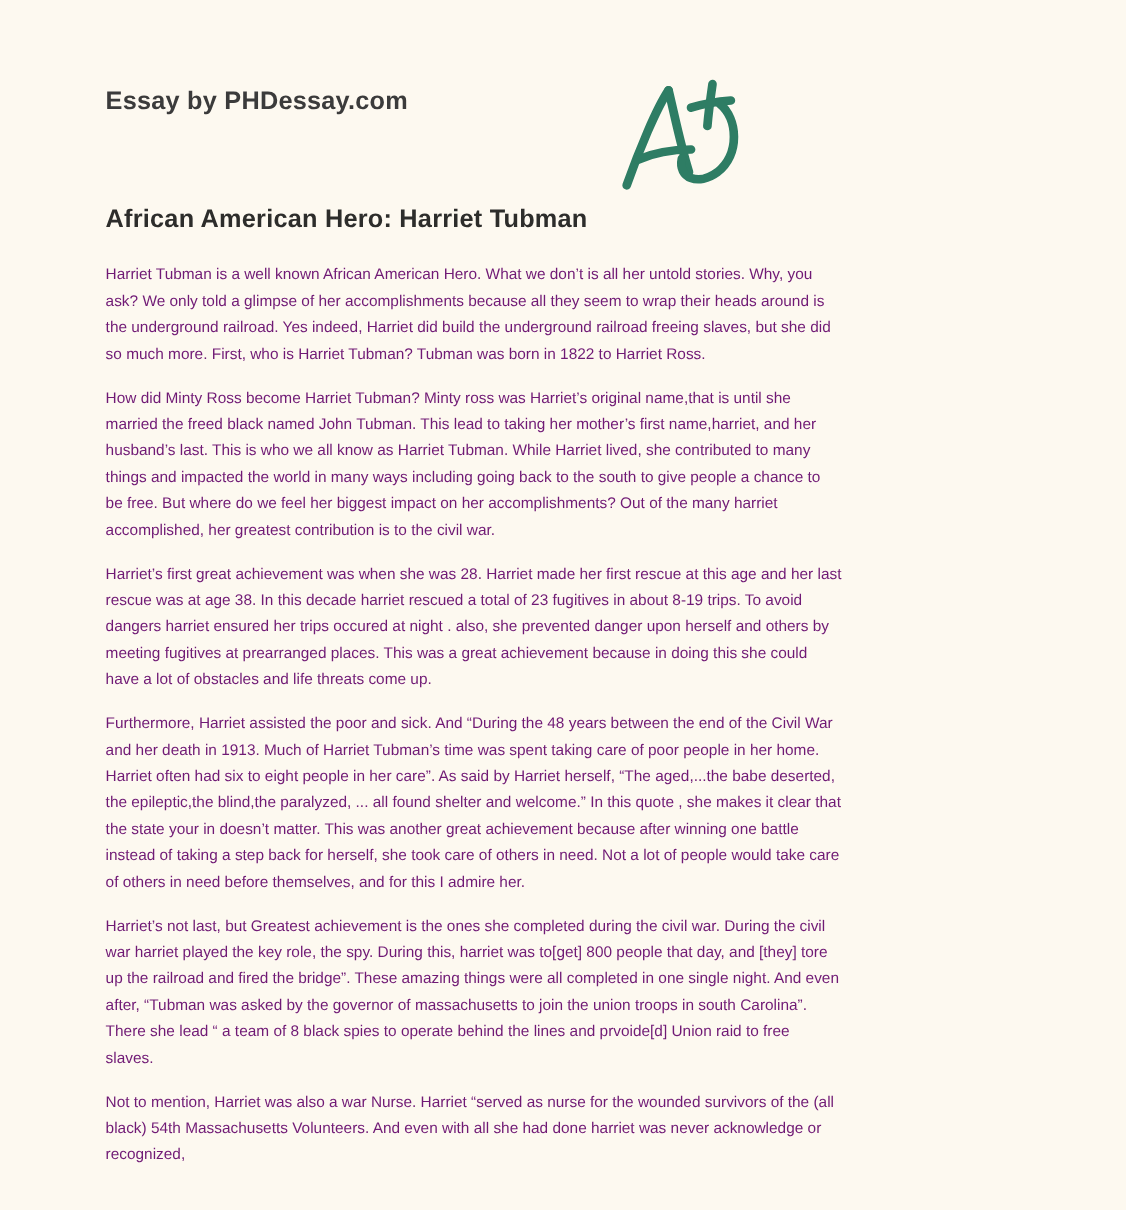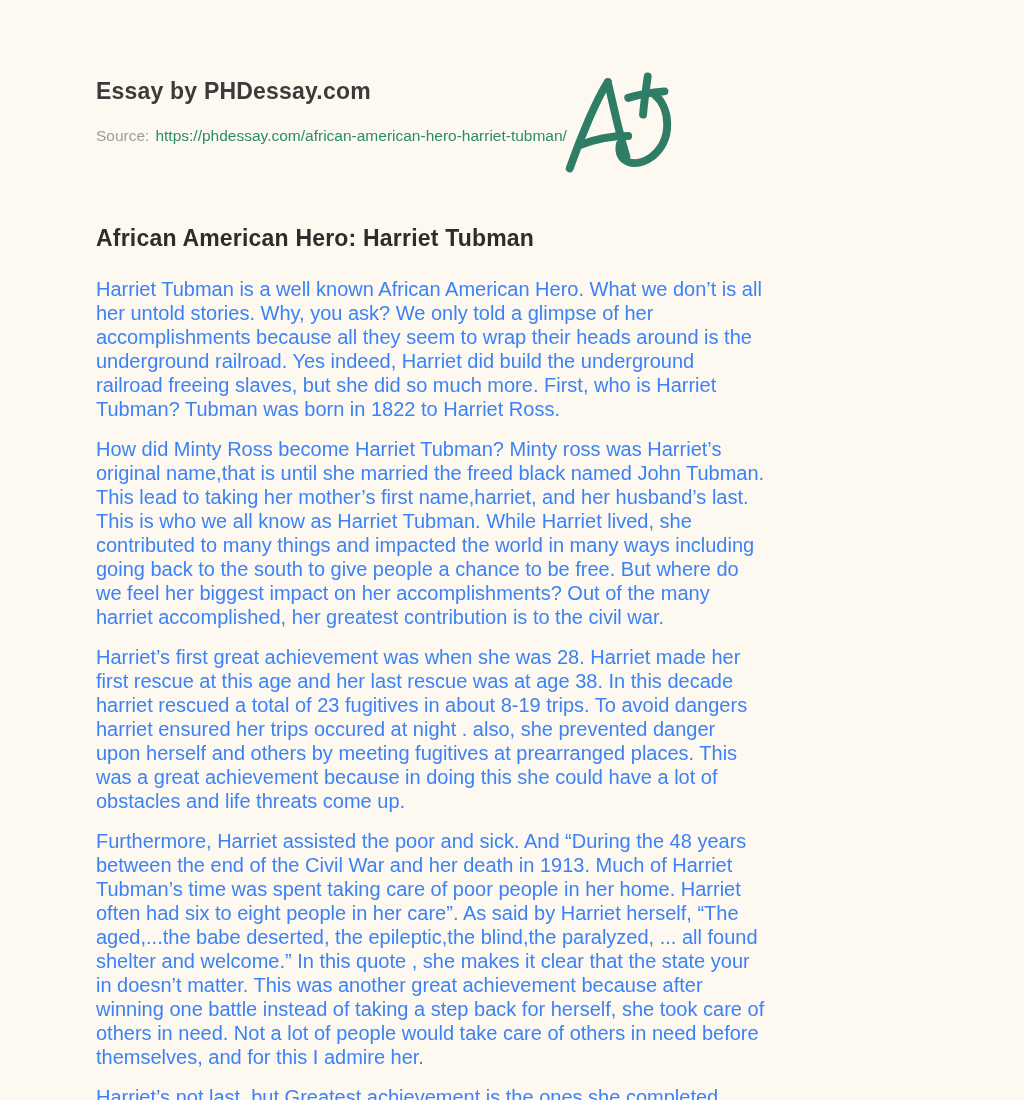--- a/index.html
+++ b/index.html
@@ -50,38 +50,35 @@
     margin-top: 80px;
     font-size: 23px;
     font-weight: 700;
     color: #2D2D2B;
     letter-spacing: 0.2px;
   }
   .article-body {
     margin-top: 25px;
   }
   .article-body p {
-    font-size: 20px;
+    font-size: 14px;
     line-height: 24px;
-    color: #3b82f6;
+    color: #701a75;
     margin-bottom: 16px;
     max-width: 836px;
   }
 </style>
 </head>
 <body>
 
 <div class="page">
 
   <div class="header">
     <div class="header-left">
       <h1 class="site-title">Essay by PHDessay.com</h1>
-      <div class="source-line">
-        <span class="source-label">Source:</span><a class="source-link" href="#">https://phdessay.com/african-american-hero-harriet-tubman/</a>
-      </div>
     </div>
 
     <div class="logo">
       <svg viewBox="0 0 124 112" xmlns="http://www.w3.org/2000/svg" aria-hidden="true">
         <g stroke="#2E7D64" stroke-width="8.5" fill="none" stroke-linecap="round" stroke-linejoin="round">
           <path d="M10 106 C22 72 39 31 51 13"></path>
           <path d="M51 13 C57 38 63 68 71 93"></path>
           <path d="M21 81 C37 74 55 71 73 71"></path>
           <path d="M94 7 C92 21 90 36 89 48"></path>
           <path d="M73 30 C86 26 99 24 112 23"></path>
@@ -92,15 +89,16 @@
   </div>
 
   <h2 class="article-title">African American Hero: Harriet Tubman</h2>
 
   <div class="article-body">
     <p>Harriet Tubman is a well known African American Hero. What we don’t is all her untold stories. Why, you ask? We only told a glimpse of her accomplishments because all they seem to wrap their heads around is the underground railroad. Yes indeed, Harriet did build the underground railroad freeing slaves, but she did so much more. First, who is Harriet Tubman? Tubman was born in 1822 to Harriet Ross.</p>
     <p>How did Minty Ross become Harriet Tubman? Minty ross was Harriet’s original name,that is until she married the freed black named John Tubman. This lead to taking her mother’s first name,harriet, and her husband’s last. This is who we all know as Harriet Tubman. While Harriet lived, she contributed to many things and impacted the world in many ways including going back to the south to give people a chance to be free. But where do we feel her biggest impact on her accomplishments? Out of the many harriet accomplished, her greatest contribution is to the civil war.</p>
     <p>Harriet’s first great achievement was when she was 28. Harriet made her first rescue at this age and her last rescue was at age 38. In this decade harriet rescued a total of 23 fugitives in about 8-19 trips. To avoid dangers harriet ensured her trips occured at night . also, she prevented danger upon herself and others by meeting fugitives at prearranged places. This was a great achievement because in doing this she could have a lot of obstacles and life threats come up.</p>
     <p>Furthermore, Harriet assisted the poor and sick. And “During the 48 years between the end of the Civil War and her death in 1913. Much of Harriet Tubman’s time was spent taking care of poor people in her home. Harriet often had six to eight people in her care”. As said by Harriet herself, “The aged,...the babe deserted, the epileptic,the blind,the paralyzed, ... all found shelter and welcome.” In this quote , she makes it clear that the state your in doesn’t matter. This was another great achievement because after winning one battle instead of taking a step back for herself, she took care of others in need. Not a lot of people would take care of others in need before themselves, and for this I admire her.</p>
     <p>Harriet’s not last, but Greatest achievement is the ones she completed during the civil war. During the civil war harriet played the key role, the spy. During this, harriet was to[get] 800 people that day, and [they] tore up the railroad and fired the bridge”. These amazing things were all completed in one single night. And even after, “Tubman was asked by the governor of massachusetts to join the union troops in south Carolina”. There she lead “ a team of 8 black spies to operate behind the lines and prvoide[d] Union raid to free slaves.</p>
+    <p>Not to mention, Harriet was also a war Nurse. Harriet “served as nurse for the wounded survivors of the (all black) 54th Massachusetts Volunteers. And even with all she had done harriet was never acknowledge or recognized,</p>
   </div>
 
 </div>
 
 </body></html>

